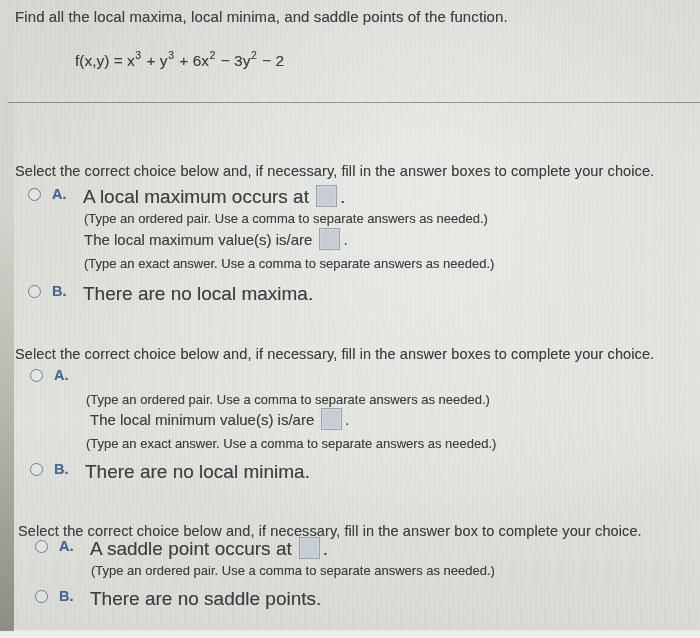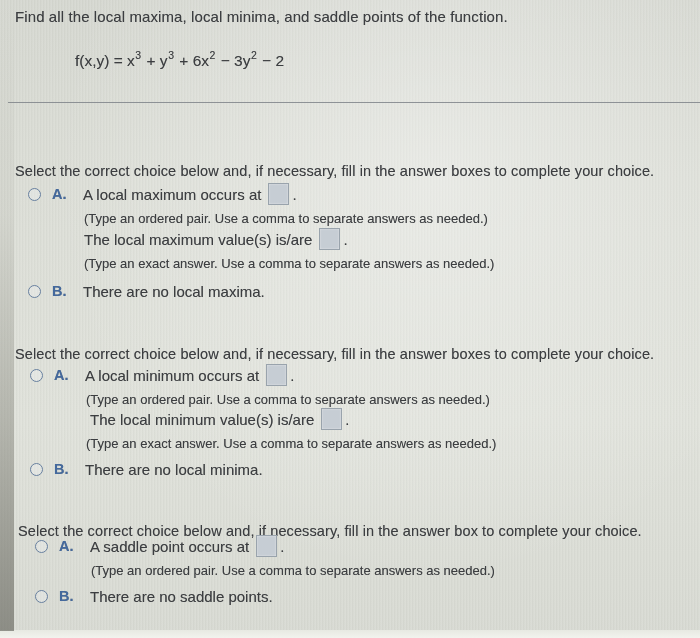--- a/index.html
+++ b/index.html
@@ -28,21 +28,21 @@
   .formula .exp { font-size:10.5px; position:relative; top:-7px; margin:0 1px 0 0.5px; }
   .divider { position:absolute; left:8px; top:102px; width:692px; height:1px; background:#7f848a; opacity:0.85; }
   .instruction { font-size:14.5px; letter-spacing:0.1px;margin-top:26px; }
   .choice-row { display:flex; align-items:flex-start; }
   .radio {
     width:13px; height:13px; border:1.6px solid #68809f; border-radius:50%;
     background:rgba(238,241,243,0.35); flex:none; margin-top:2px; cursor:pointer;
     box-sizing:border-box;
   }
   .choice-label { color:#44699d; font-weight:700; font-size:14.5px; margin-left:11px; min-width:31px; }
-  .choice-text { font-size:15px; }
+  .choice-text { font-size:19px; }
   .sub-line { font-size:15px; }
   .note { font-size:13px; }
   .ansbox {
     display:inline-block; width:19px; height:20px; vertical-align:middle;
     background:#c6cdd4; border:1px solid #99a3ac; margin:-4px 3px 0 7px;
     box-shadow:inset 0 0 2px rgba(255,255,255,0.6); cursor:text;
     overflow:hidden; font-size:13px; text-align:center;
   }
   .txt { text-shadow:0 0 0.6px rgba(62,64,66,0.45); }
 </style>
@@ -76,21 +76,20 @@
     <div class="radio" role="radio" aria-checked="false"></div>
     <div class="choice-label txt">B.</div>
     <div class="choice-text txt">There are no local maxima.</div>
   </div>
 
   <div class="row instruction txt" style="left:15px; top:320px;">Select the correct choice below and, if necessary, fill in the answer boxes to complete your choice.</div>
 
   <div class="row choice-row" style="left:30px; top:367px;">
     <div class="radio" role="radio" aria-checked="false"></div>
     <div class="choice-label txt">A.</div>
-    <div class="choice-text txt"><span>A local minimum occurs at</span><span class="ansbox"></span><span>.</span></div>
   </div>
   <div class="row note txt" style="left:86px; top:392px;">(Type an ordered pair. Use a comma to separate answers as needed.)</div>
   <div class="row sub-line txt" style="left:90px; top:411px;">
     <span>The local minimum value(s) is/are</span><span class="ansbox"></span><span>.</span>
   </div>
   <div class="row note txt" style="left:86px; top:436px;">(Type an exact answer. Use a comma to separate answers as needed.)</div>
 
   <div class="row choice-row" style="left:30px; top:461px;">
     <div class="radio" role="radio" aria-checked="false"></div>
     <div class="choice-label txt">B.</div>

